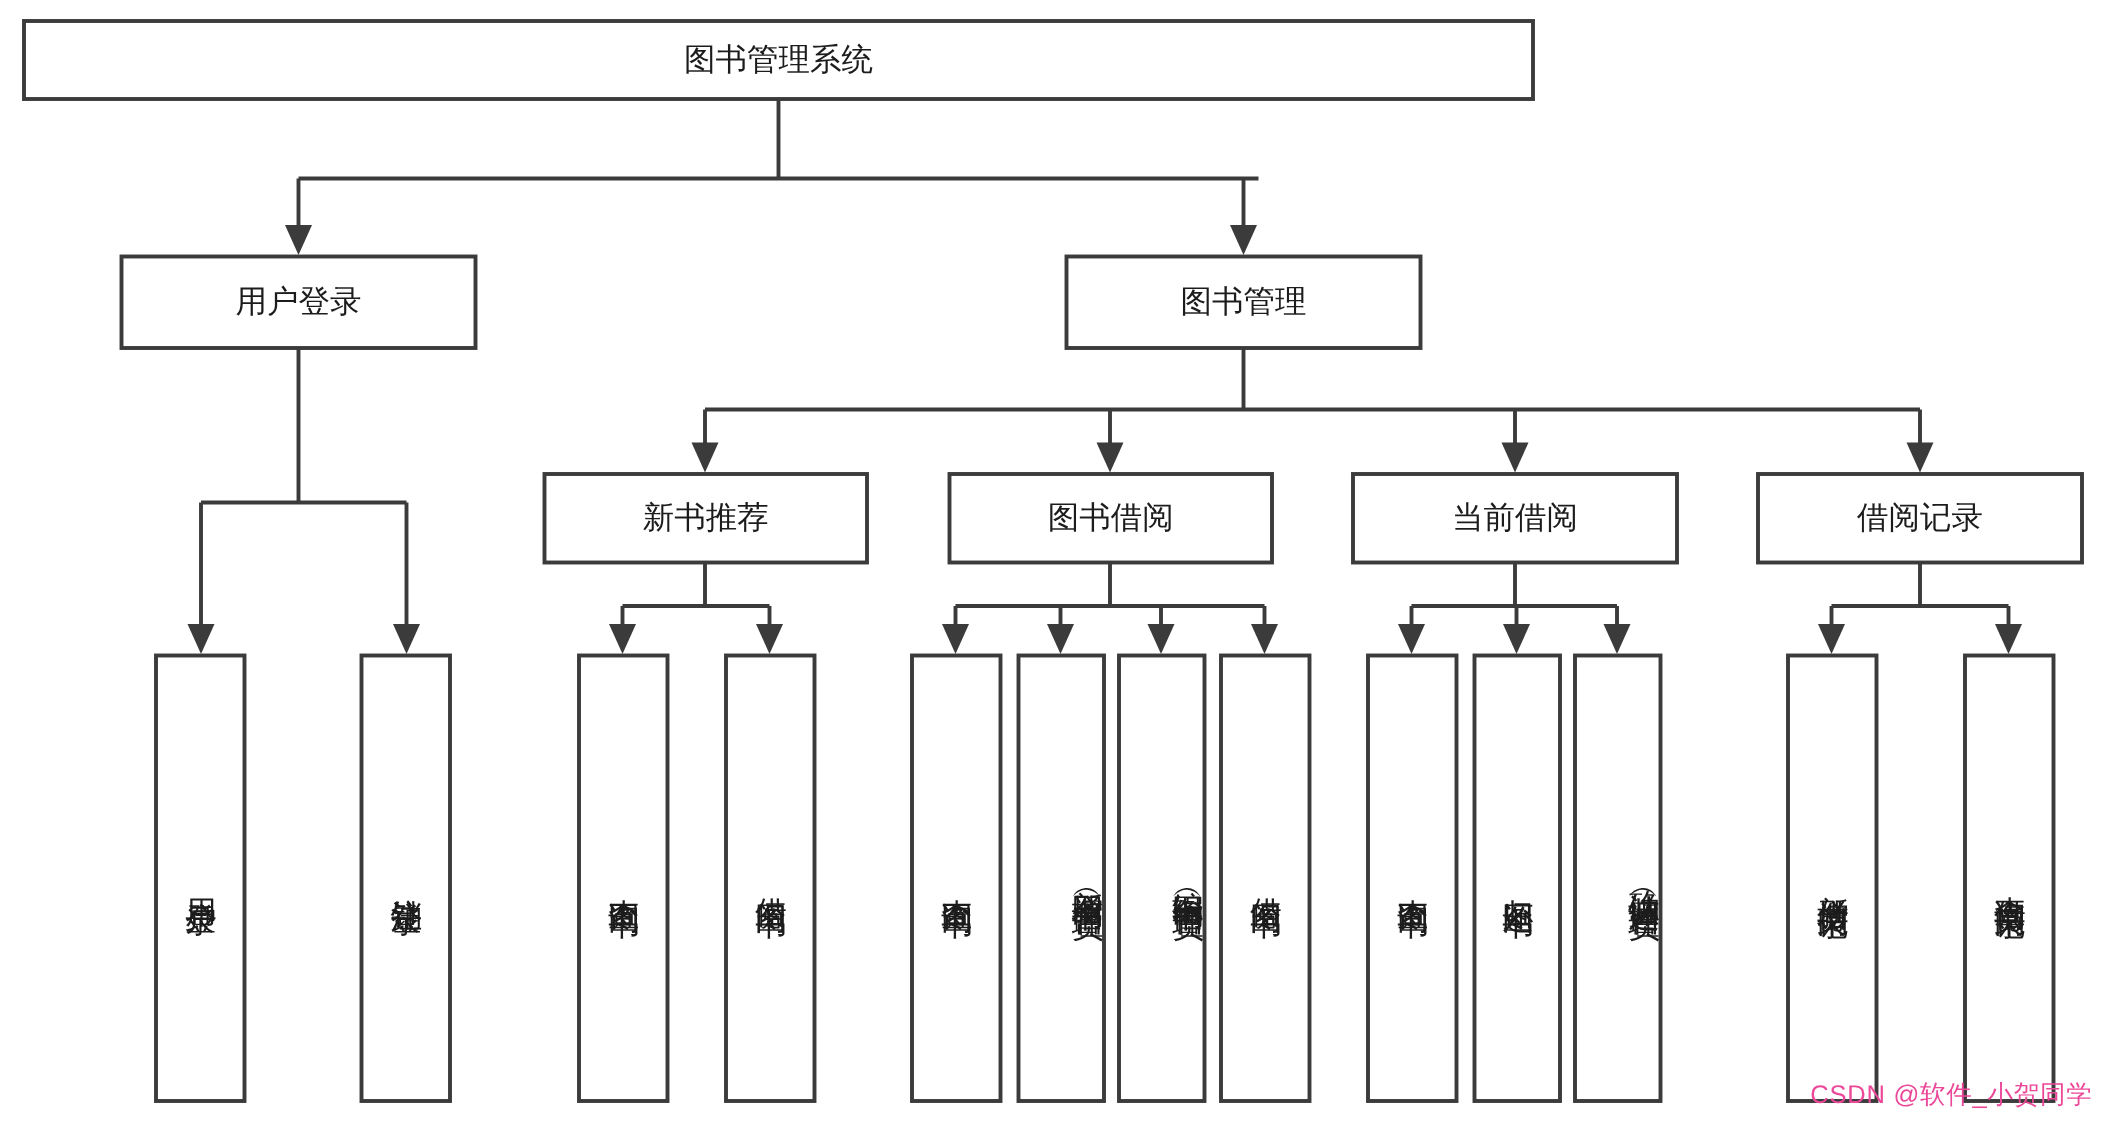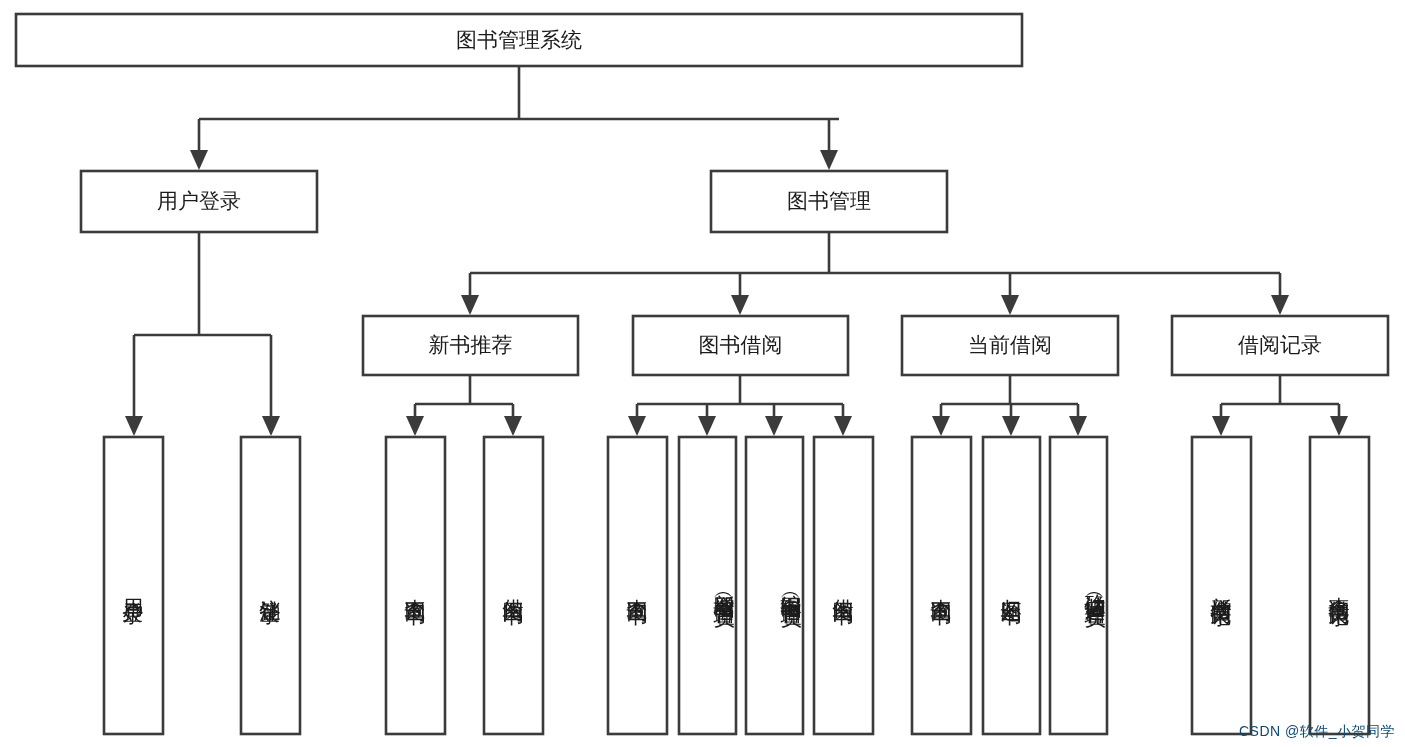--- a/index.html
+++ b/index.html
@@ -61,22 +61,22 @@
     white-space: nowrap;
   }
   .leaf-label-fo.center {
     align-items: center;
   }
   .watermark {
     position: absolute;
     right: 10px;
     bottom: 6px;
     font-family: "Liberation Sans", "DejaVu Sans", sans-serif;
-    font-size: 14px;
-    color: #0c4a6e;
+    font-size: 17px;
+    color: #ec4899;
     letter-spacing: 0.5px;
     user-select: none;
     pointer-events: none;
     white-space: nowrap;
   }
 </style>
 </head>
 <body>
 
 <div id="diagram-root">

